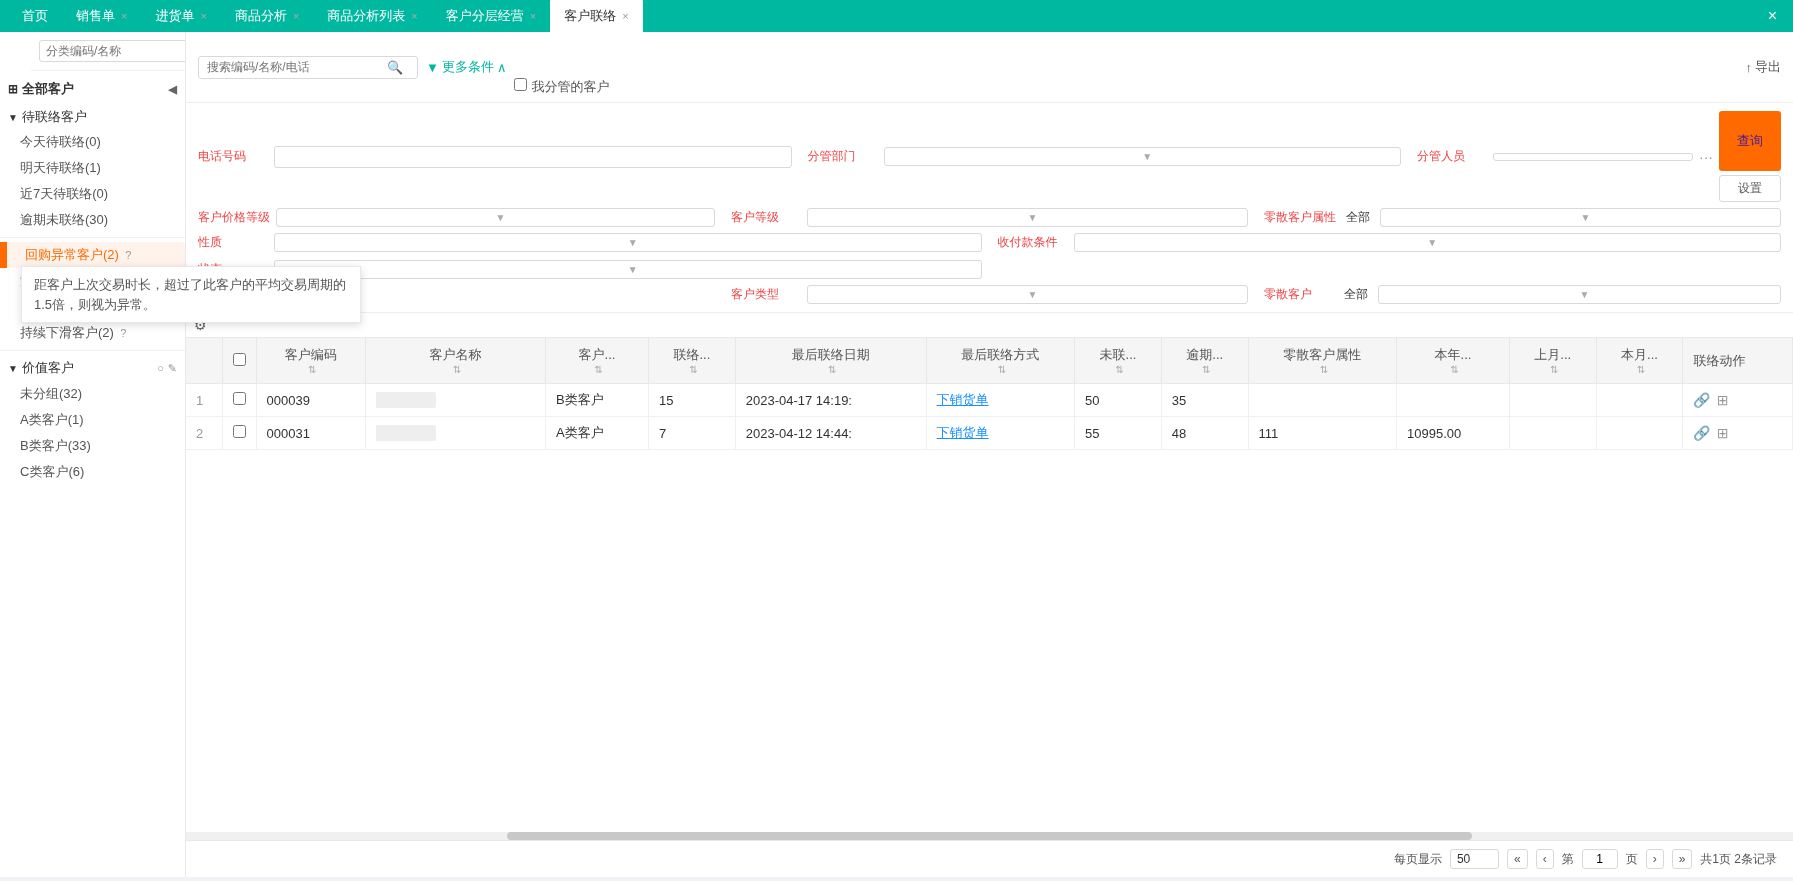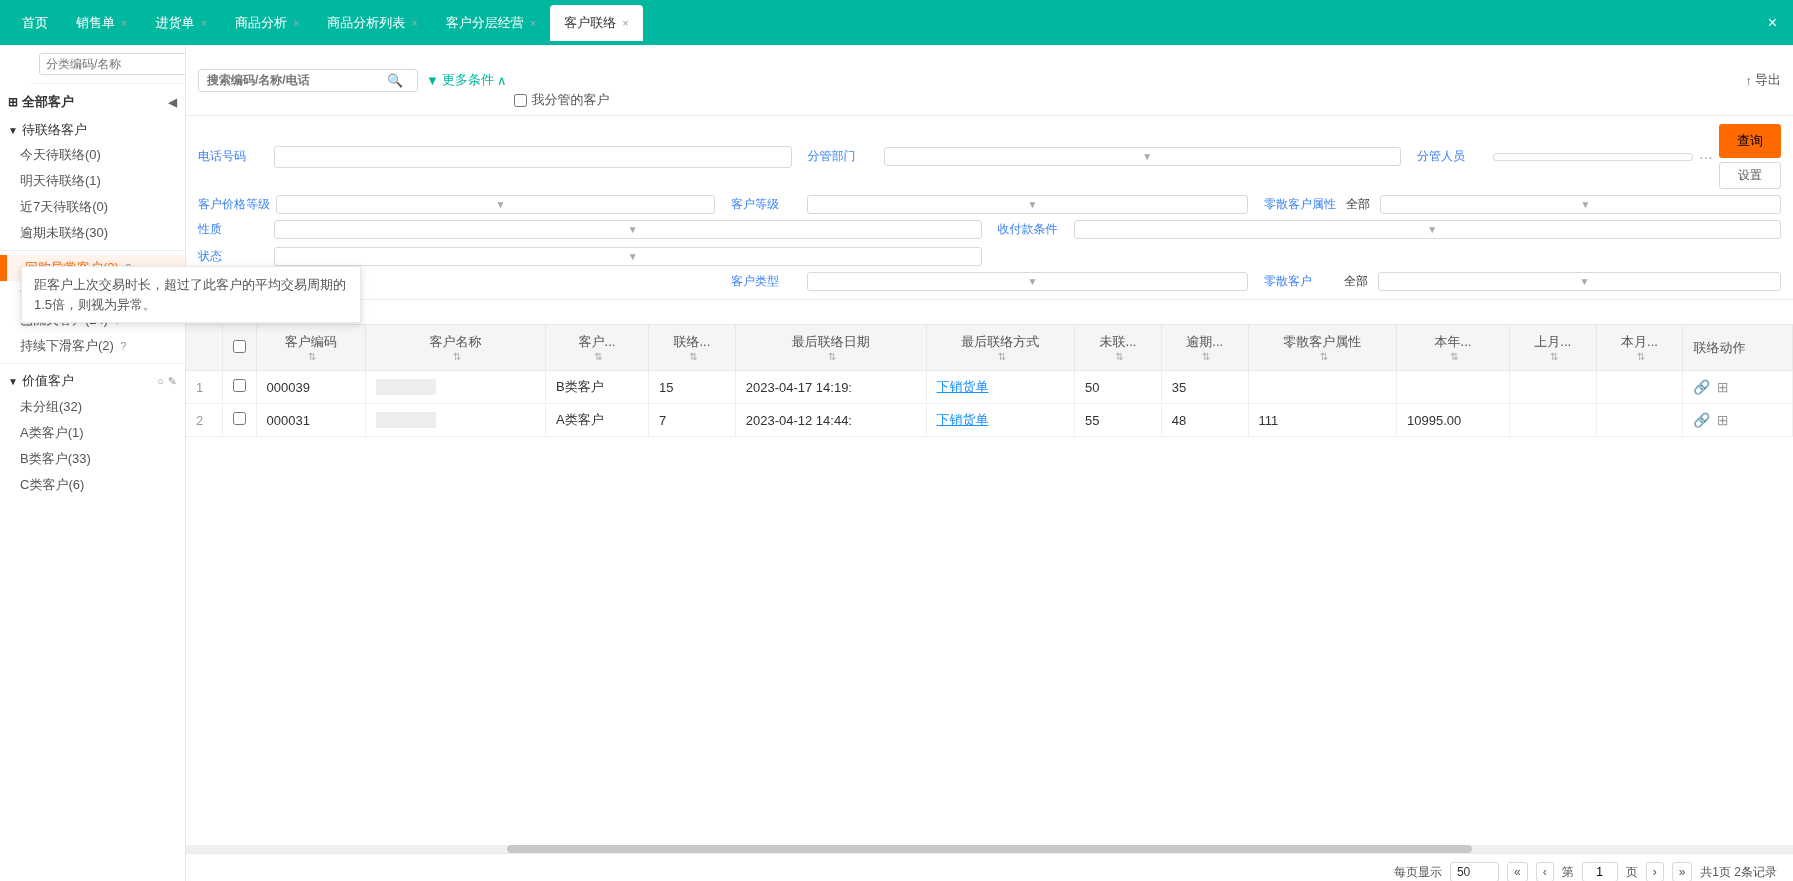--- a/index.html
+++ b/index.html
@@ -1,20 +1,20 @@
 <!DOCTYPE html>
 <html><head>
   <meta charset="utf-8">
   <style>
     * { box-sizing: border-box; margin: 0; padding: 0; font-family: 'Microsoft YaHei', Arial, sans-serif; font-size: 13px; }
     body { background: #f0f2f5; overflow: hidden; width: 1793px; height: 881px; }
 
     
     .top-nav {
-      display: flex; align-items: center; background: #00b8a0; height: 45px; padding: 0 8px;
+      display: flex; align-items: center; background: #00b8a0; height: 32px; padding: 0 8px;
       color: #fff; gap: 0;
     }
     .nav-item {
       padding: 0 14px; height: 36px; display: flex; align-items: center; cursor: pointer;
       color: #fff; font-size: 13px; white-space: nowrap; position: relative;
     }
     .nav-item.active { background: #fff; color: #333; border-radius: 4px 4px 0 0; }
     .nav-item .close-x { margin-left: 6px; font-size: 11px; color: #aaa; cursor: pointer; }
     .nav-item.active .close-x { color: #999; }
     .nav-close-main { margin-left: auto; color: #fff; font-size: 16px; cursor: pointer; padding: 0 8px; }
@@ -76,51 +76,51 @@
     
     .filter-top {
       background: #fff; padding: 6px 12px; display: flex; align-items: center;
       gap: 8px; border-bottom: 1px solid #eee;
     }
     .search-input-wrap {
       display: flex; align-items: center; border: 1px solid #d9d9d9; border-radius: 3px;
       padding: 3px 8px; background: #fff; width: 220px;
     }
     .search-input-wrap input {
-      border: none; outline: none; font-size: 12px; color: #8b5cf6; width: 180px; font-weight: bold;
+      border: none; outline: none; font-size: 12px; color: #8b5cf6; width: 180px;
     }
     .search-input-wrap .s-icon { color: #999; cursor: pointer; }
     .more-conditions {
       display: flex; align-items: center; gap: 3px; color: #00b8a0; cursor: pointer; font-size: 12px;
     }
     .my-customers {
-      display: flex; align-items: center; gap: 4px; font-size: 12px; color: #555; cursor: pointer; margin-top: 40px;
+      display: flex; align-items: flex-start; gap: 4px; font-size: 12px; color: #555; cursor: pointer; margin-top: 40px;
     }
     .my-customers input[type=checkbox] { cursor: pointer; }
     .export-btn {
       margin-left: auto; background: none; border: none; color: #555; cursor: pointer;
       font-size: 12px; display: flex; align-items: center; gap: 3px;
     }
     .filter-row {
       display: flex; align-items: center; gap: 6px;
     }
-    .filter-label { color: #3b82f6; font-size: 12px; white-space: nowrap; min-width: 70px; }
+    .filter-label { color: #ef4444; font-size: 12px; white-space: nowrap; min-width: 70px; }
     .filter-input {
       flex: 1; border: 1px solid #d9d9d9; border-radius: 3px; padding: 3px 6px;
       font-size: 12px; color: #333; outline: none;
     }
     .select-wrap {
       flex: 1; display: flex; align-items: center; border: 1px solid #d9d9d9;
       border-radius: 3px; padding: 3px 6px; background: #fff; cursor: pointer; position: relative;
     }
     .select-wrap span { flex: 1; font-size: 12px; color: #999; }
     .select-wrap .arrow-down { color: #aaa; font-size: 10px; }
     .query-btn {
-      background: #ff6a00; color: #000000; border: none; border-radius: 3px;
-      padding: 8px 18px; cursor: pointer; font-size: 13px;
+      background: #ff6a00; color: #4c1d95; border: none; border-radius: 3px;
+      padding: 21px 18px; cursor: pointer; font-size: 13px;
     }
     .settings-btn {
       background: #fff; color: #555; border: 1px solid #d9d9d9; border-radius: 3px;
       padding: 4px 14px; cursor: pointer; font-size: 12px;
     }
     .btn-group { display: flex; flex-direction: column; gap: 4px; justify-content: flex-end; }
     .dots-btn { color: #999; cursor: pointer; font-size: 14px; }
 
     
     .table-wrap {

